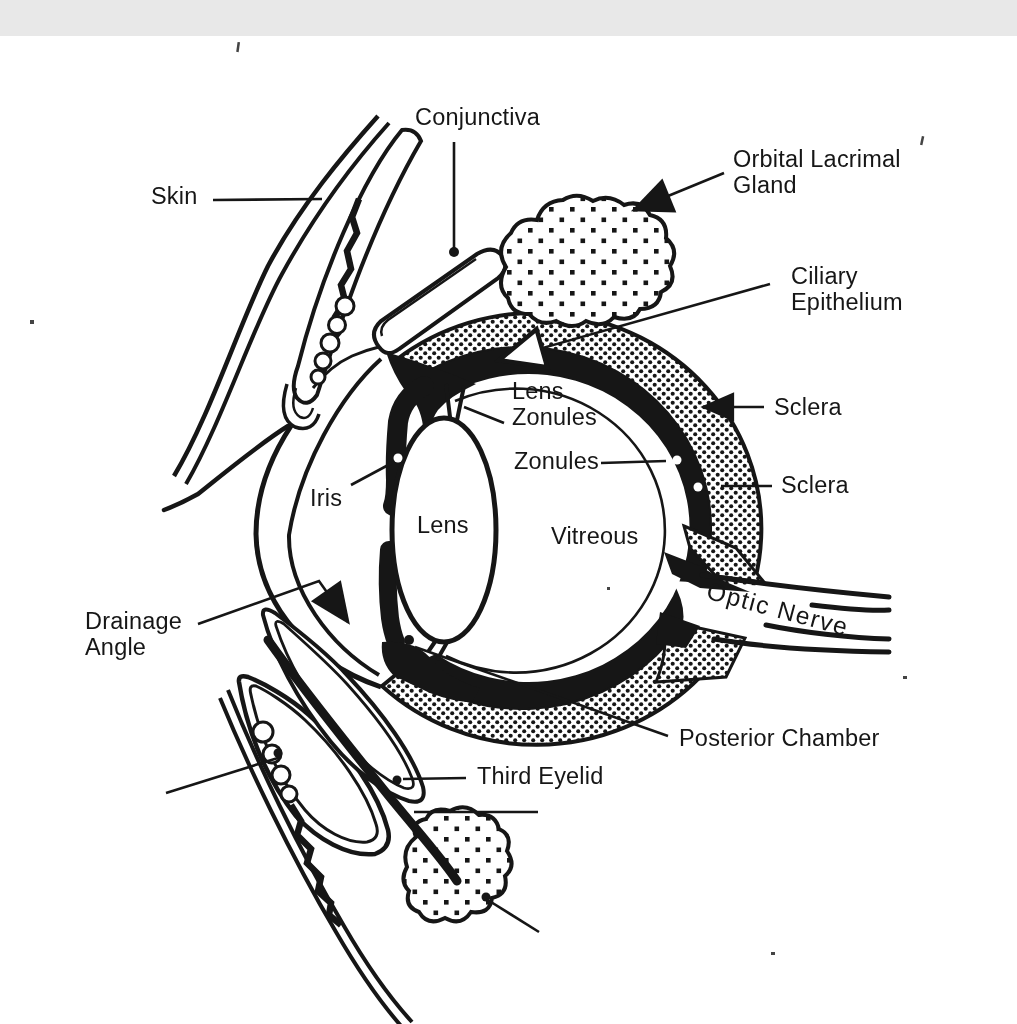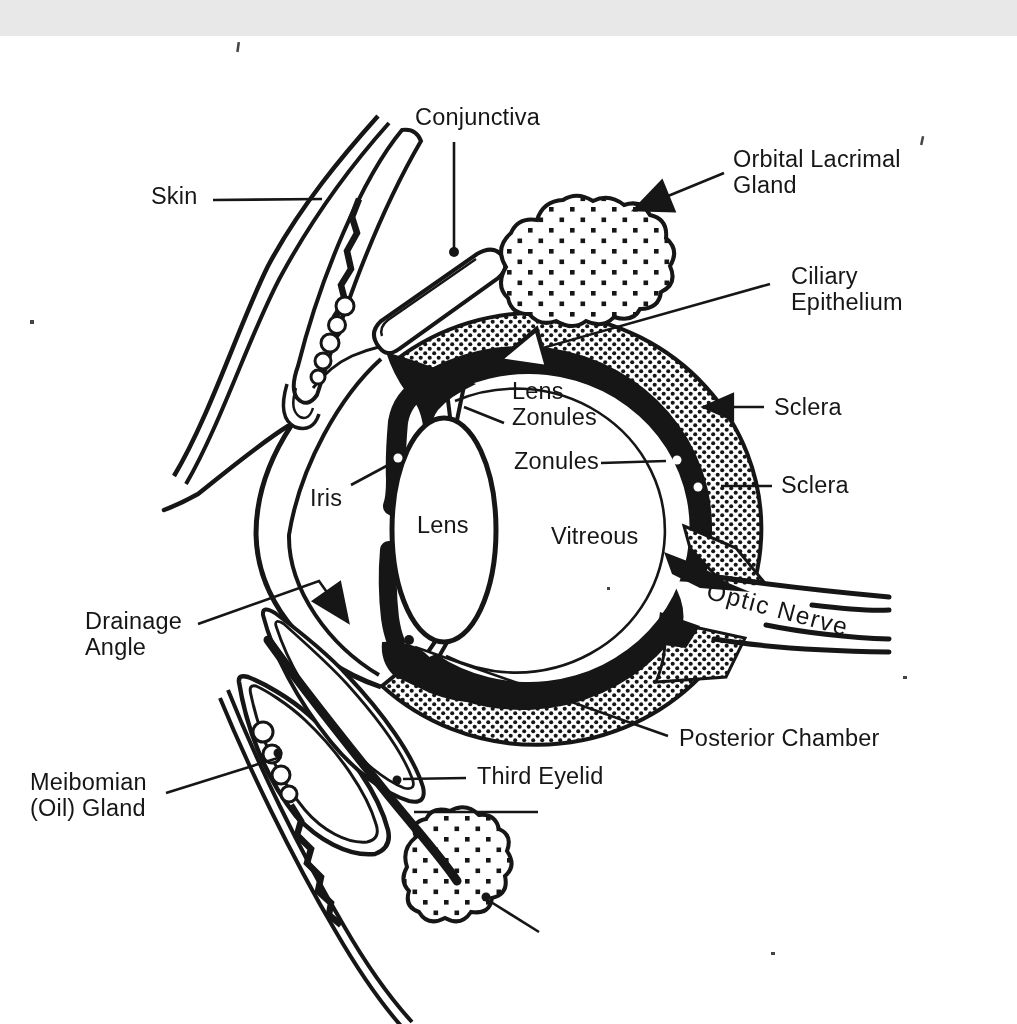--- a/index.html
+++ b/index.html
@@ -185,16 +185,14 @@
   <div class="lbl" style="left:774px;top:358px">Sclera</div>
   <div class="lbl" style="left:514px;top:412px">Zonules</div>
   <div class="lbl" style="left:781px;top:436px">Sclera</div>
   <div class="lbl" style="left:310px;top:449px">Iris</div>
   <div class="lbl" style="left:417px;top:476px">Lens</div>
   <div class="lbl" style="left:551px;top:487px">Vitreous</div>
   <div class="lbl rot" style="left:711px;top:541px">Optic Nerve</div>
   <div class="lbl" style="left:679px;top:689px">Posterior Chamber</div>
   <div class="lbl" style="left:85px;top:572px">Drainage
 Angle</div>
-  <div class="lbl" style="left:30px;top:733px">Meibomian
-(Oil) Gland</div>
   <div class="lbl" style="left:477px;top:727px">Third Eyelid</div>
 </div>
 
 </body></html>

